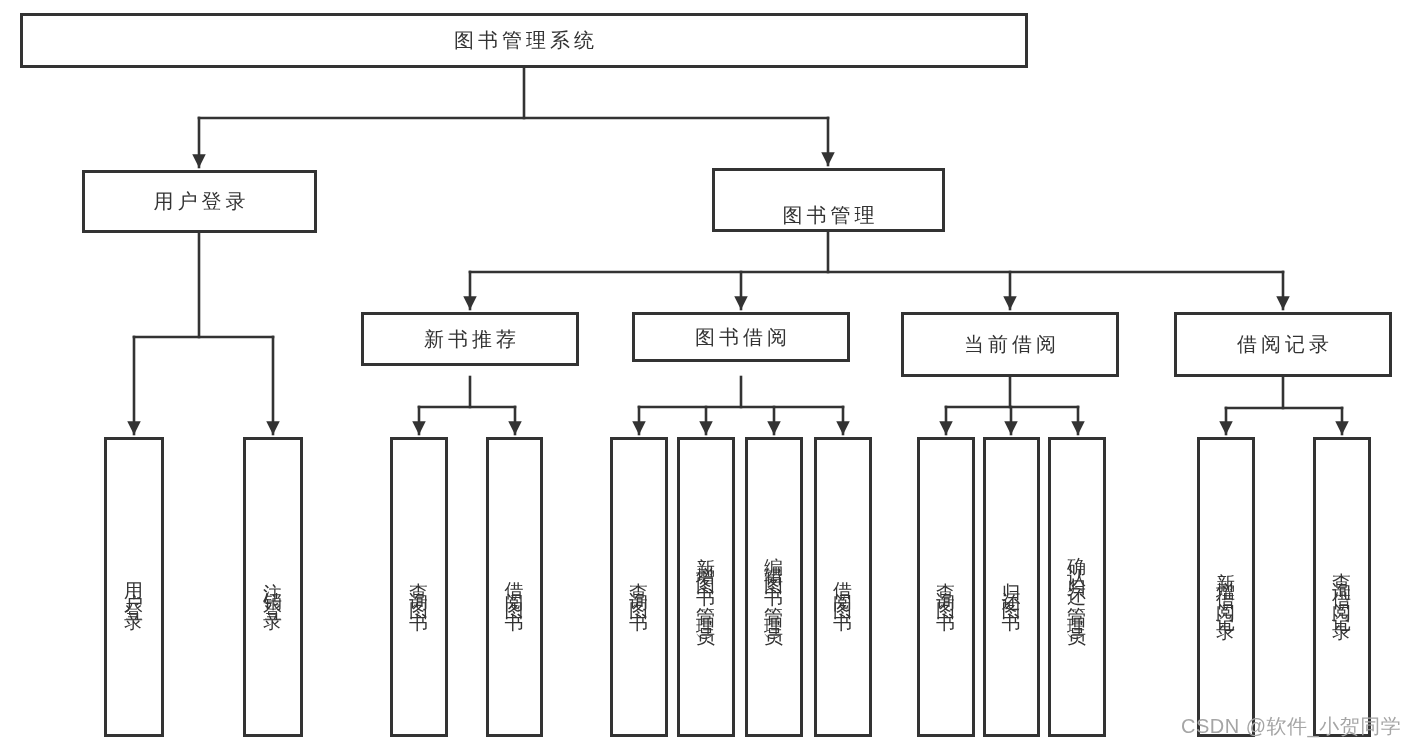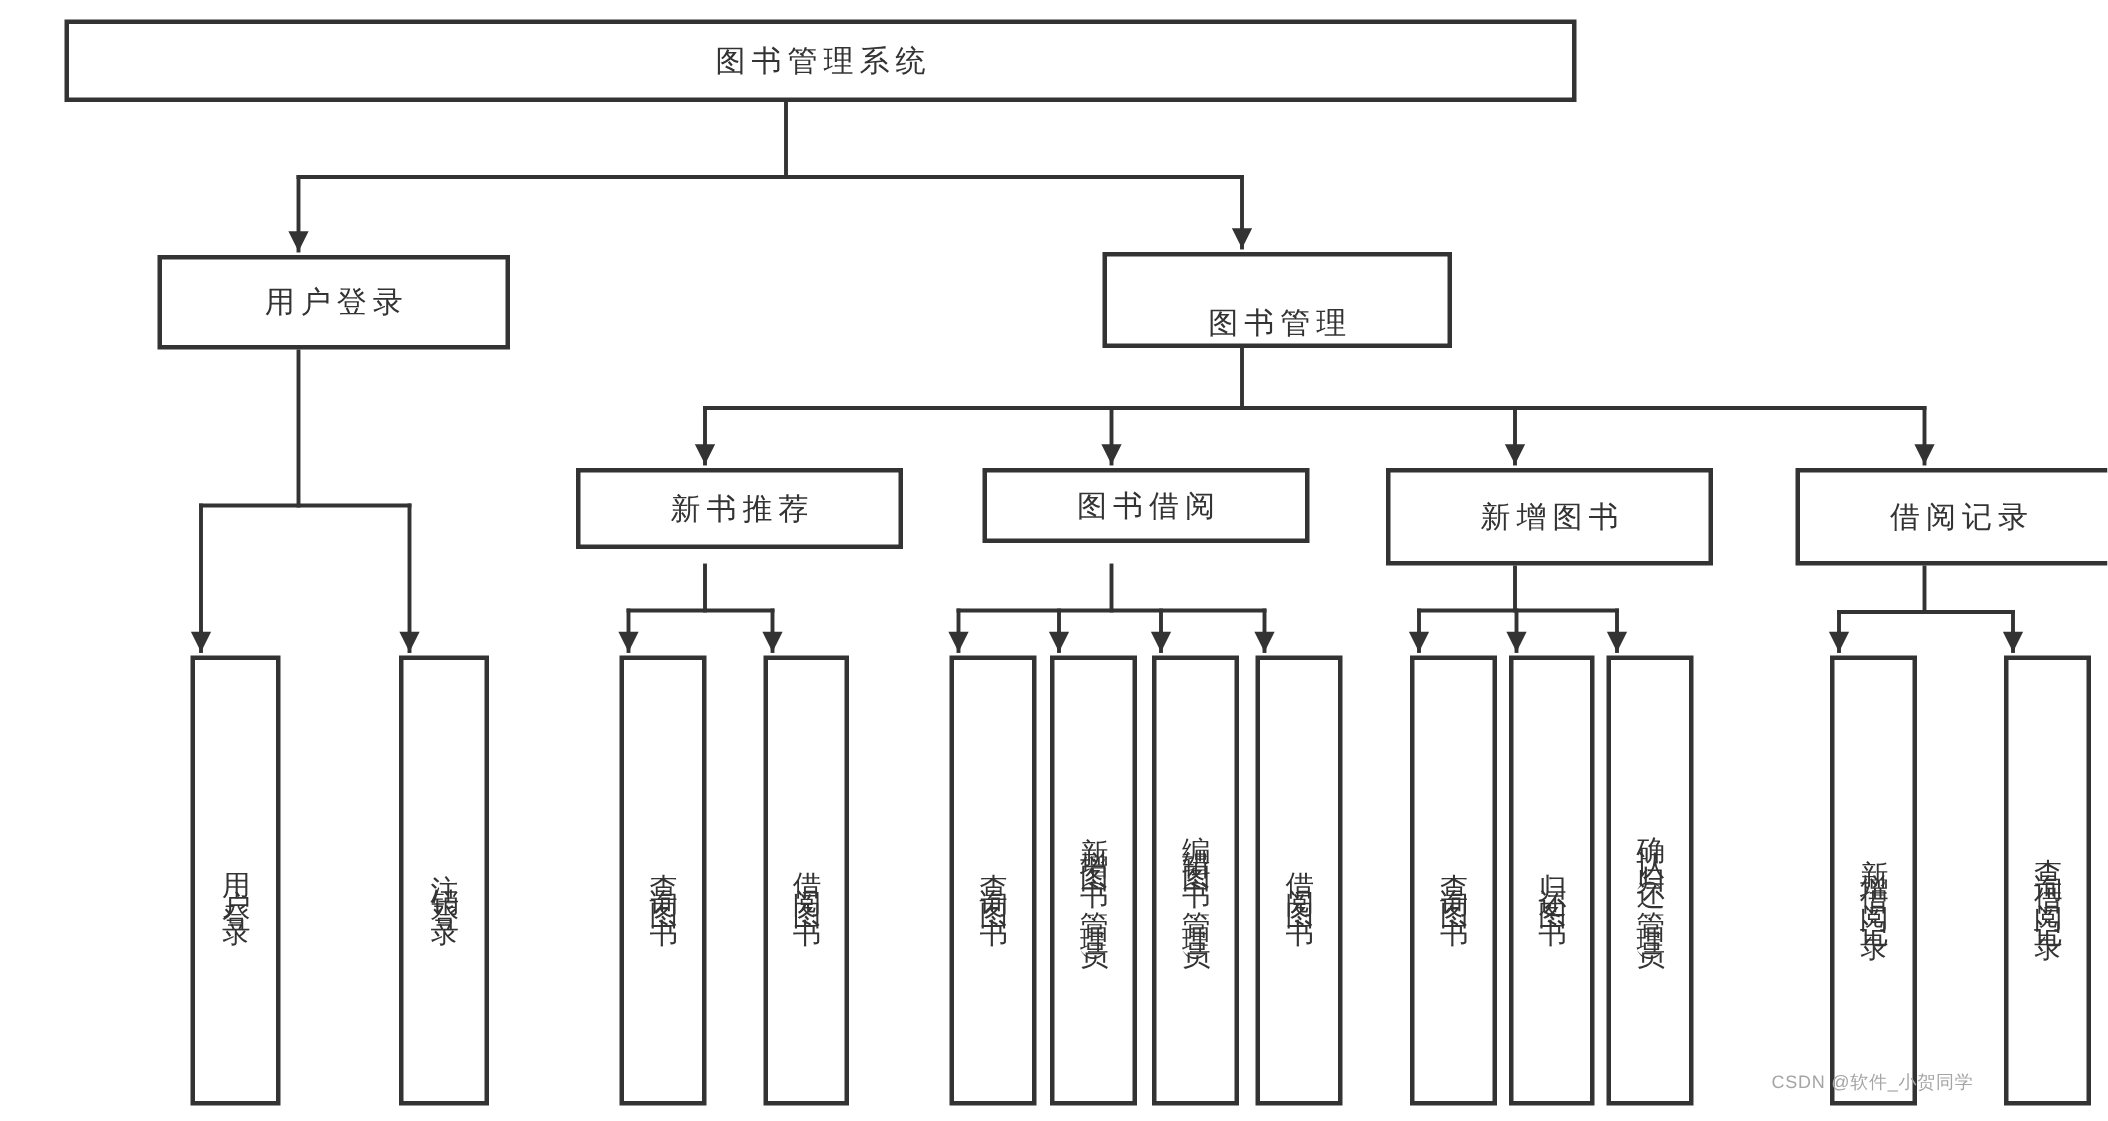--- a/index.html
+++ b/index.html
@@ -14,21 +14,20 @@
   .wires{position:absolute;left:0;top:0;width:1405px;height:747px;z-index:1;}
   .node{
     position:absolute;
     box-sizing:border-box;
     background:#ffffff;
     border:3px solid #333333;
     display:flex;
     align-items:center;
     justify-content:center;
     z-index:2;
-    margin-left:23px;
   }
   .node-h .lbl{
     color:#333333;
     font-size:20px;
     letter-spacing:4px;
     text-indent:4px; 
     white-space:nowrap;
   }
   .node-v .lbl{
     color:#333333;
@@ -38,21 +37,21 @@
     text-orientation:mixed;
     white-space:nowrap;
     line-height:1;
   }
   .watermark{
     position:absolute;
     left:1181px;
     top:713px;
     z-index:5;
     color:#a5a5a5;
-    font-size:12px;
+    font-size:20px;
     letter-spacing:0.5px;
     white-space:nowrap;
   }
 </style>
 </head>
 <body>
 
 <div class="canvas">
 
   <svg class="wires" width="1405" height="747" viewBox="0 0 1405 747" xmlns="http://www.w3.org/2000/svg">
@@ -128,21 +127,21 @@
     <span class="lbl">图书管理</span>
   </div>
 
   <div class="node node-h" style="left:361px;top:312px;width:218px;height:54px;">
     <span class="lbl">新书推荐</span>
   </div>
   <div class="node node-h" style="left:632px;top:312px;width:218px;height:50px;">
     <span class="lbl">图书借阅</span>
   </div>
   <div class="node node-h" style="left:901px;top:312px;width:218px;height:65px;">
-    <span class="lbl">新增图书</span>
+    <span class="lbl">当前借阅</span>
   </div>
   <div class="node node-h" style="left:1174px;top:312px;width:218px;height:65px;">
     <span class="lbl">借阅记录</span>
   </div>
 
   <div class="node node-v" style="left:104px;top:437px;width:60px;height:300px;">
     <span class="lbl">用户登录</span>
   </div>
   <div class="node node-v" style="left:243px;top:437px;width:60px;height:300px;">
     <span class="lbl">注销登录</span>

